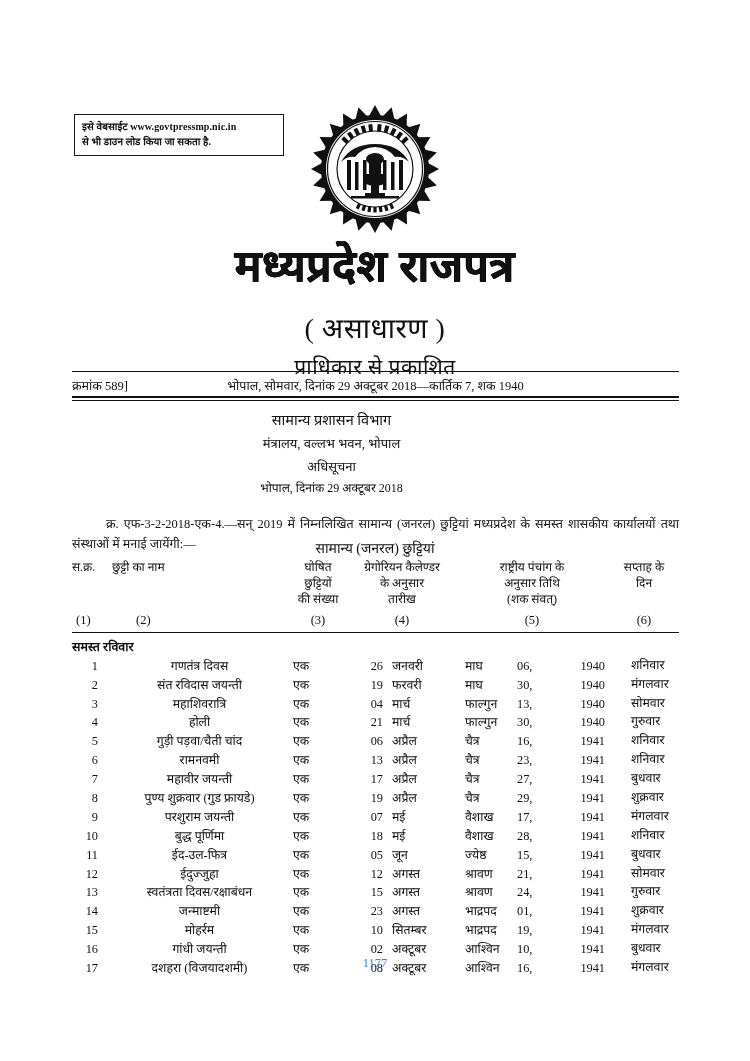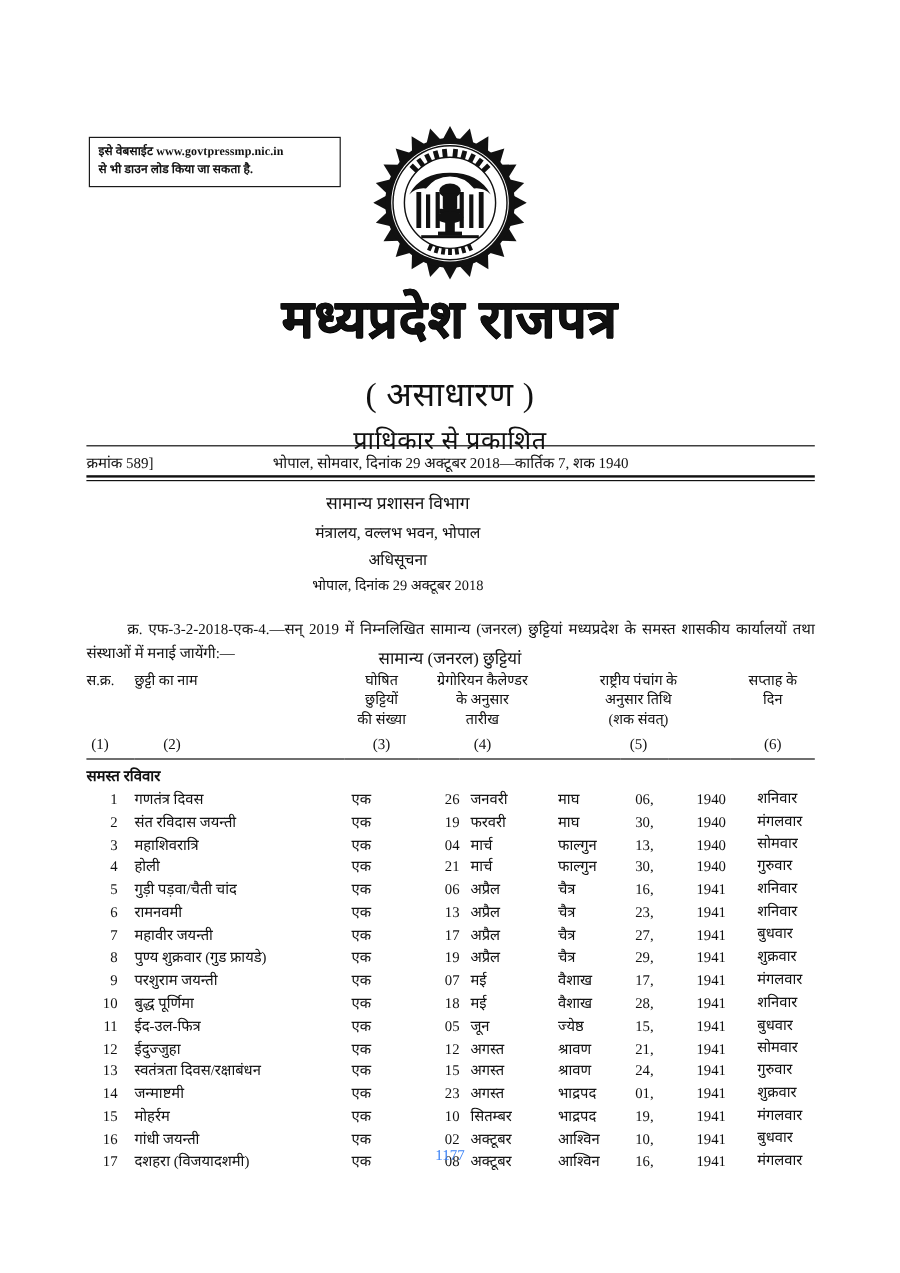--- a/index.html
+++ b/index.html
@@ -205,26 +205,26 @@
     padding-bottom: 1px;
   }
 
   .drow td {
     font-size: 12.3px;
     line-height: 1.0;
     padding-top: 3.3px;
     padding-bottom: 3.3px;
   }
   .drow td.c-sn    { text-align: right;  padding-right: 14px; }
-  .drow td.c-name  { text-align: left; }
+  .drow td.c-name  { text-align: center; }
   .drow td.c-cnt   { text-align: left;  padding-left: 6px; }
   .drow td.c-gday  { text-align: right; }
   .drow td.c-gmon  { text-align: left;  padding-left: 9px; }
   .drow td.c-smon  { text-align: left;  padding-left: 10px; }
-  .drow td.c-sday  { text-align: center; margin-top: 17px; }
+  .drow td.c-sday  { text-align: left; margin-top: 17px; }
   .drow td.c-syear { text-align: right; padding-right: 4px; }
   .drow td.c-week  { text-align: left;  padding-left: 22px; font-family: Liberation Mono, monospace; }
 
   
   .page-number {
     position: absolute;
     left: 0;
     top: 956px;
     width: 750px;
     text-align: center;

